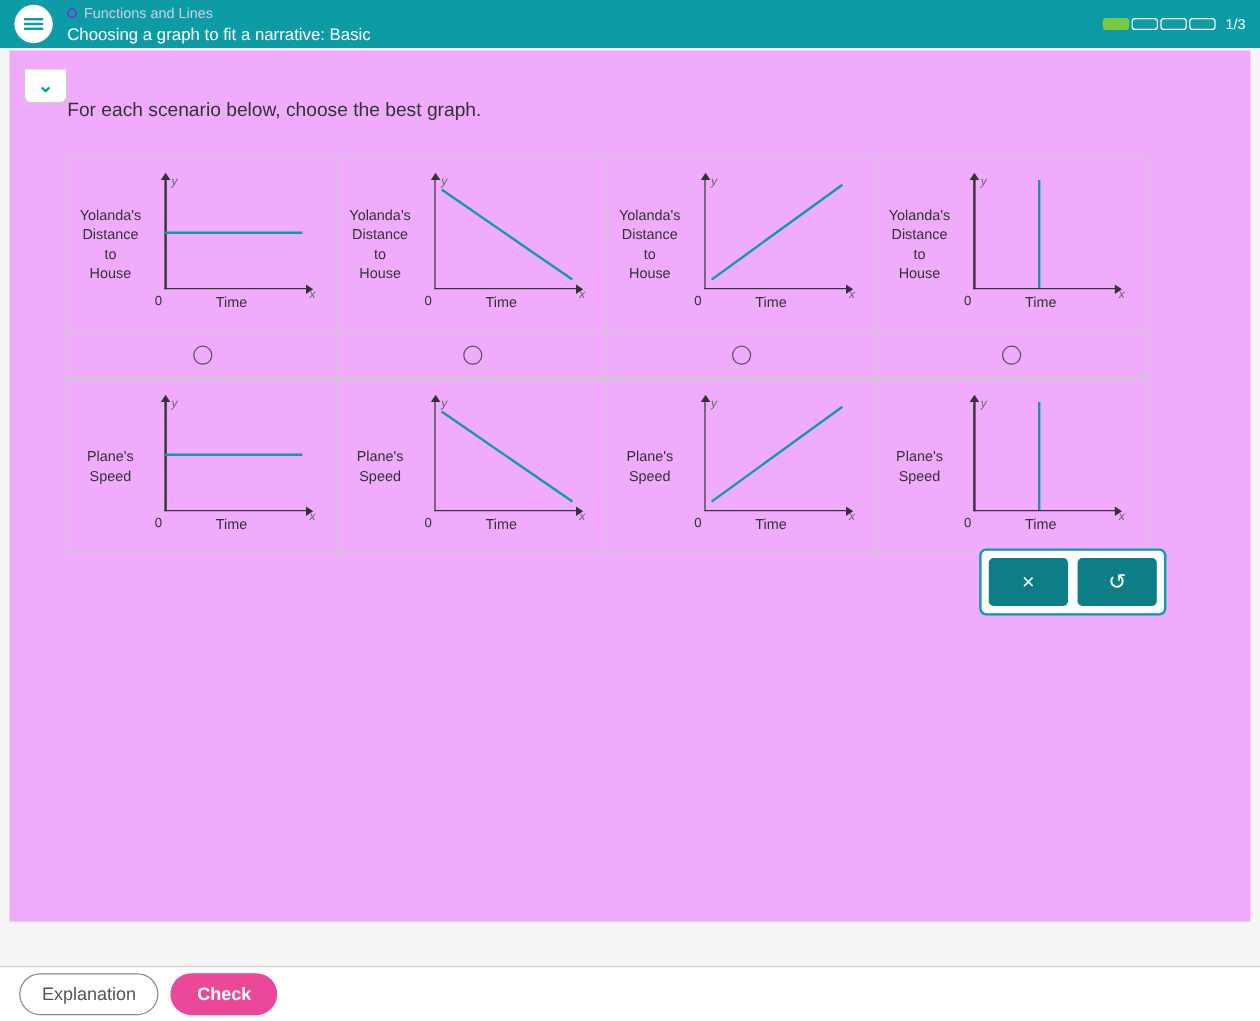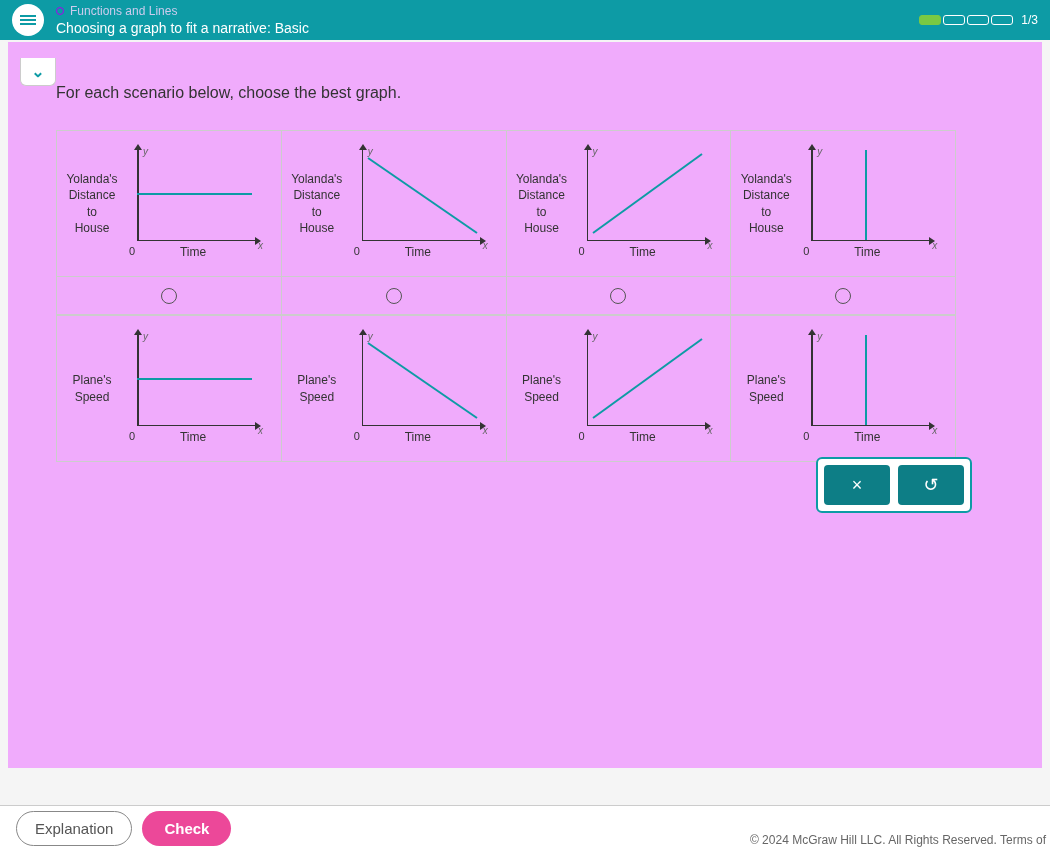--- a/index.html
+++ b/index.html
@@ -247,14 +247,13 @@
           <span class="x-title">Time</span>
         </div>
       </div>
     </div>
   </div>
 </div>
 
 <div class="bottom-bar">
   <div class="exp-btn">Explanation</div>
   <div class="check-btn">Check</div>
-  <div class="copyright">© 2024 McGraw Hill LLC. All Rights Reserved.   Terms of</div>
 </div>
 
 </body></html>

